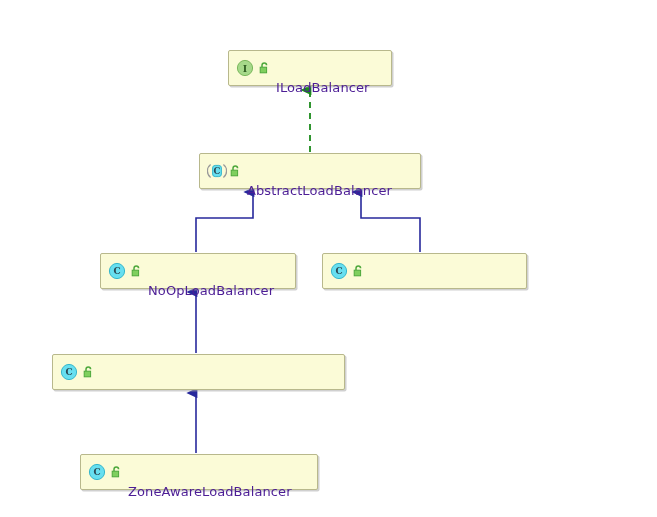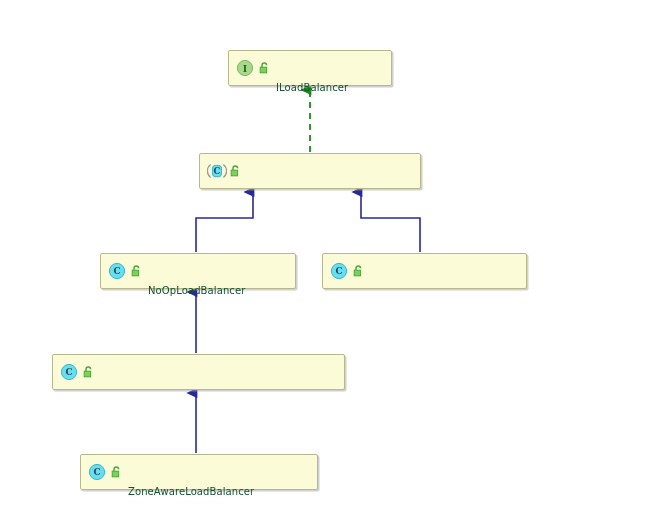--- a/index.html
+++ b/index.html
@@ -32,22 +32,22 @@
     background: #fbfbd7;
     border: 1px solid #b8b88c;
     border-radius: 2px;
     box-shadow: 1.5px 1.5px 0 0 rgba(170,170,170,0.55);
     display: flex;
     align-items: center;
     padding: 0 9px 0 7px;
     white-space: nowrap;
   }
   .node-label {
-    font-size: 10px;
-    color: #14532d;
+    font-size: 13px;
+    color: #4c1d95;
     letter-spacing: 0.1px;
     margin-left: 5px;
     margin-top: 39px;
   }
   .icon {
     display: inline-block;
     flex: 0 0 auto;
     line-height: 0;
   }
   .type-icon { width: 18px; height: 18px; position: relative; }
@@ -103,20 +103,21 @@
         <rect x="5.6" y="3.4" width="8.8" height="11.2" rx="2.6" fill="#67dff0" stroke="#35b7cc" stroke-width="1"></rect>
         <text x="10" y="12.4" text-anchor="middle" font-family="DejaVu Serif, serif" font-size="8.6" font-weight="bold" fill="#2b4a55">C</text>
       </svg>
     </span>
     <span class="icon lock-icon">
       <svg width="14" height="14" viewBox="0 0 14 14" xmlns="http://www.w3.org/2000/svg">
         <path d="M5,6.2 L5,4.2 A2.3,2.3 0 0 1 9.6,4.2" fill="none" stroke="#4ea83c" stroke-width="1.5"></path>
         <rect x="3.2" y="6.2" width="6.4" height="5.6" fill="#7fcf5e" stroke="#4ea83c" stroke-width="1"></rect>
       </svg>
     </span>
+    <span class="node-label">AbstractLoadBalancer</span>
   </div>
 
   <div class="uml-node" style="left:100px; top:253px; width:196px; height:36px;">
     <span class="icon type-icon">
       <svg width="18" height="18" viewBox="0 0 18 18" xmlns="http://www.w3.org/2000/svg">
         <circle cx="9" cy="9" r="7.6" fill="#67dff0" stroke="#35b7cc" stroke-width="1"></circle>
         <text x="9" y="12.4" text-anchor="middle" font-family="DejaVu Serif, serif" font-size="9" font-weight="bold" fill="#2b4a55">C</text>
       </svg>
     </span>
     <span class="icon lock-icon">

